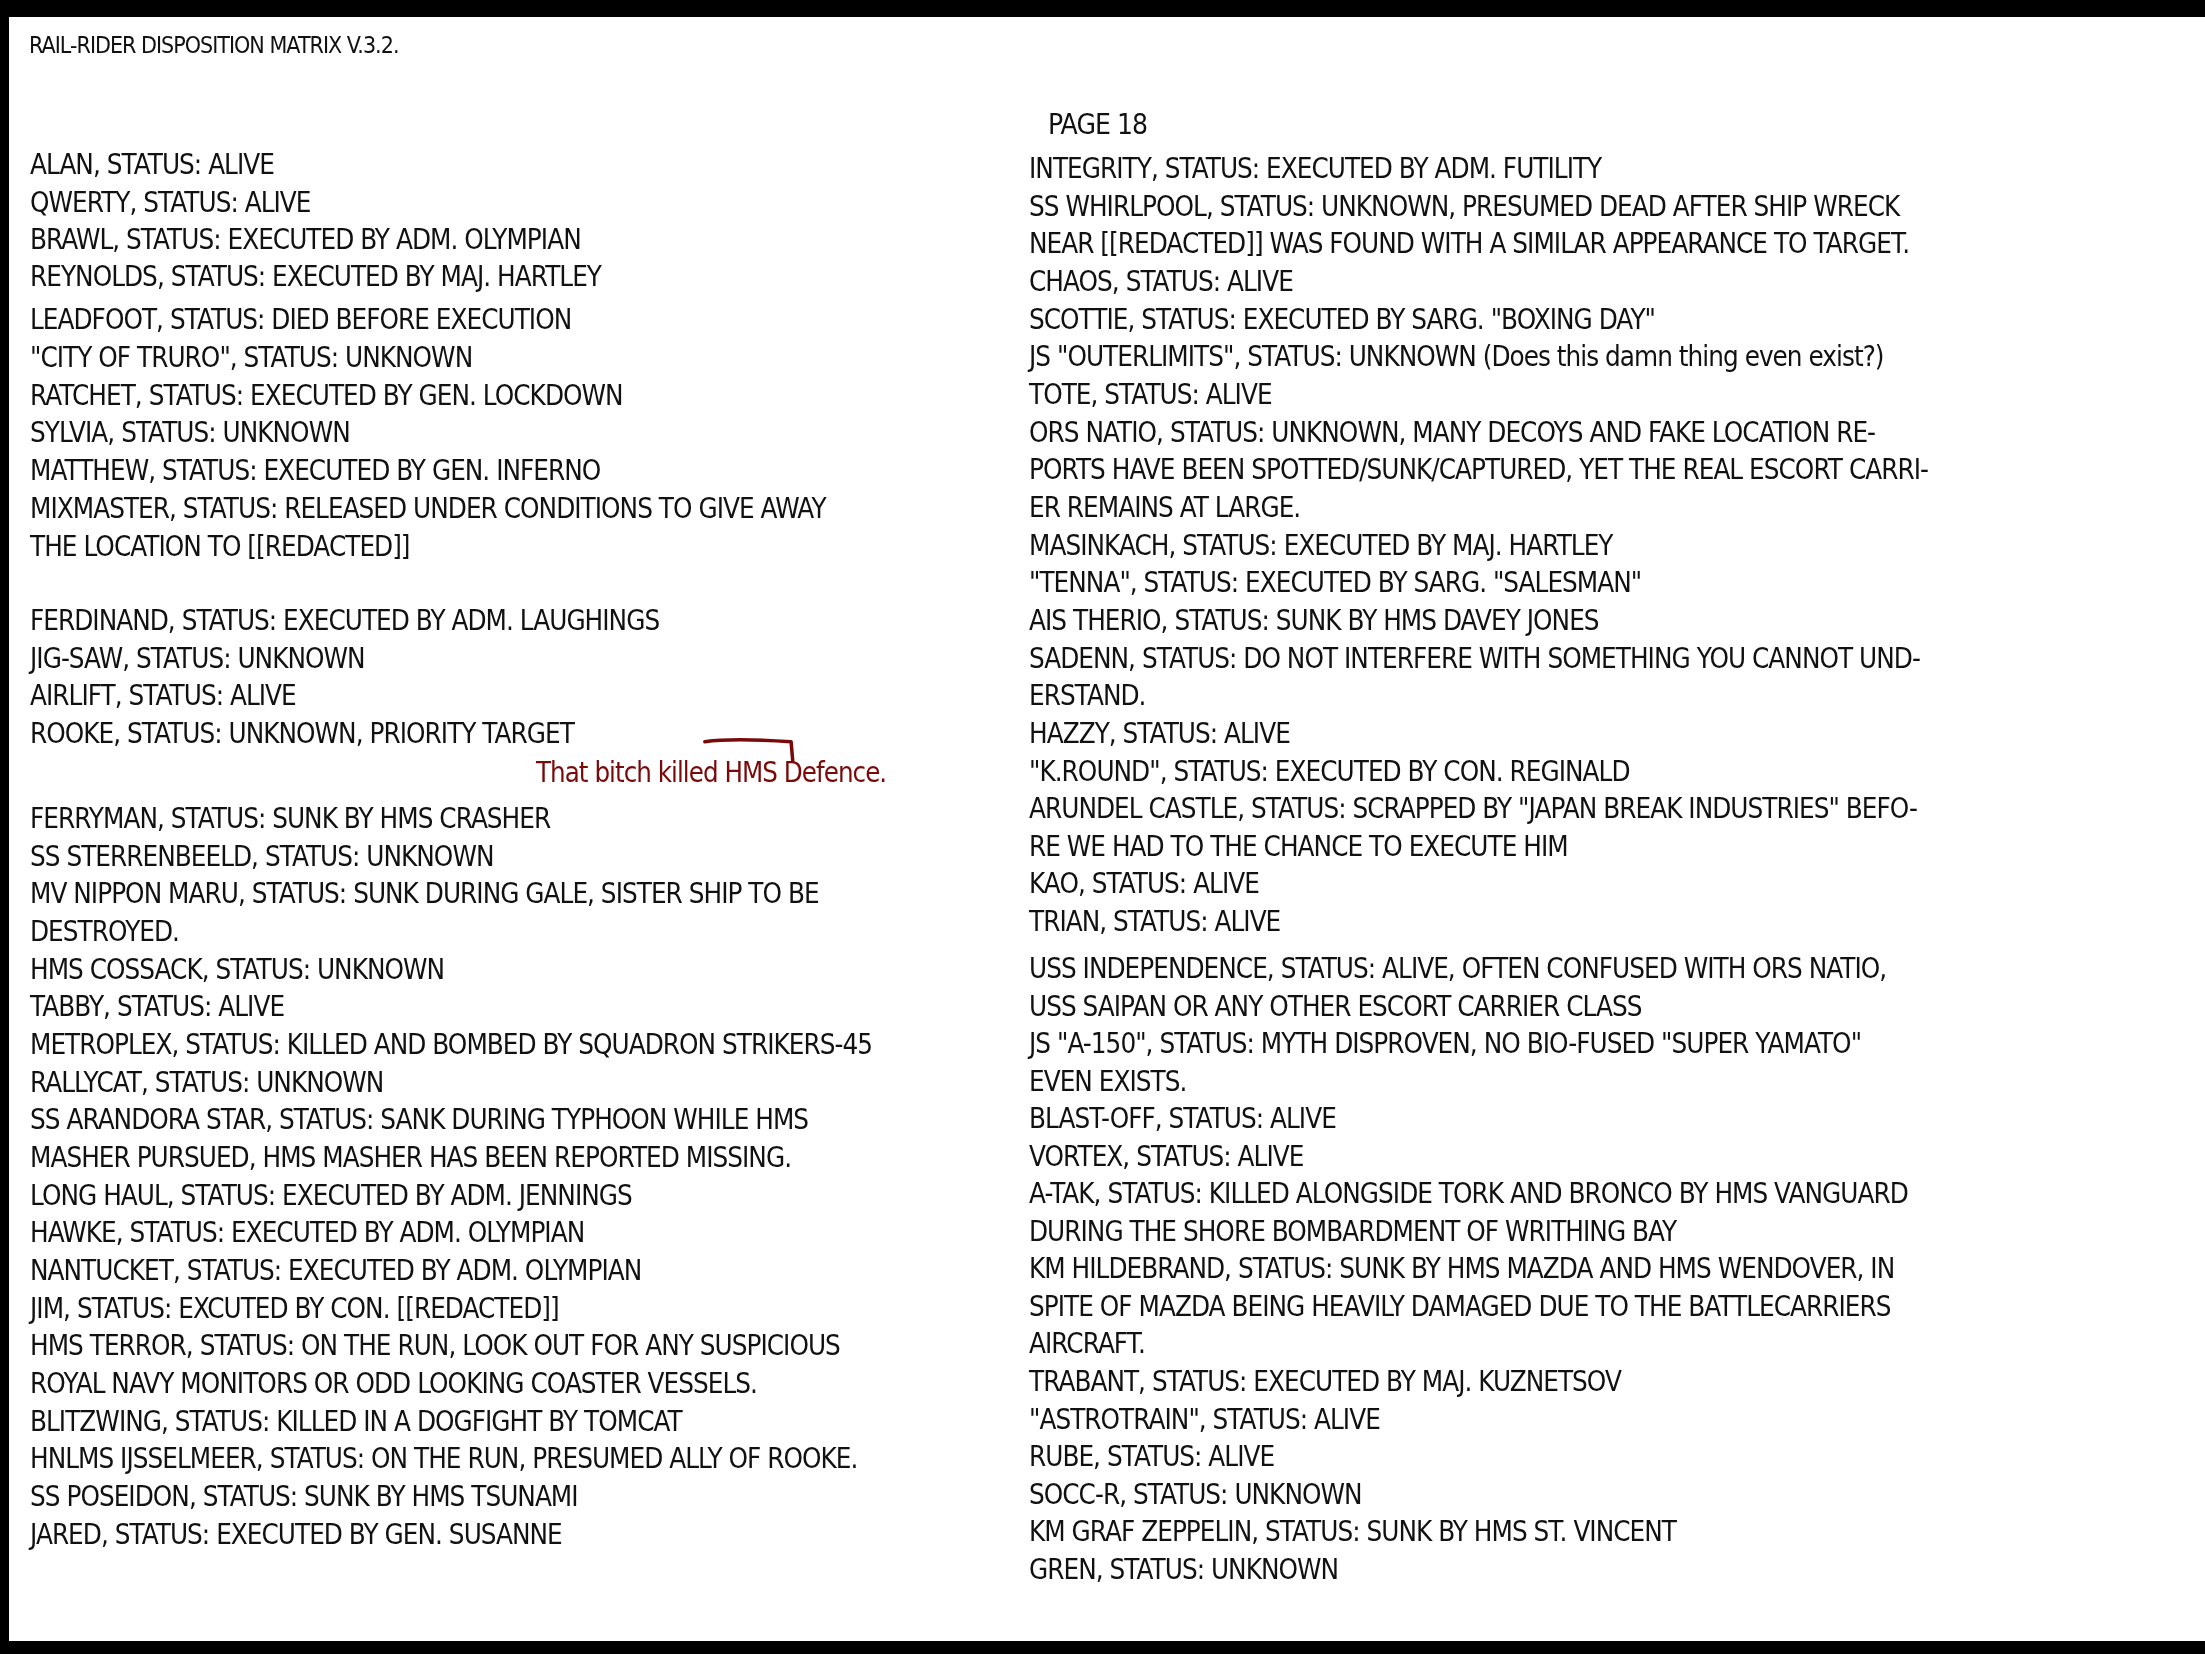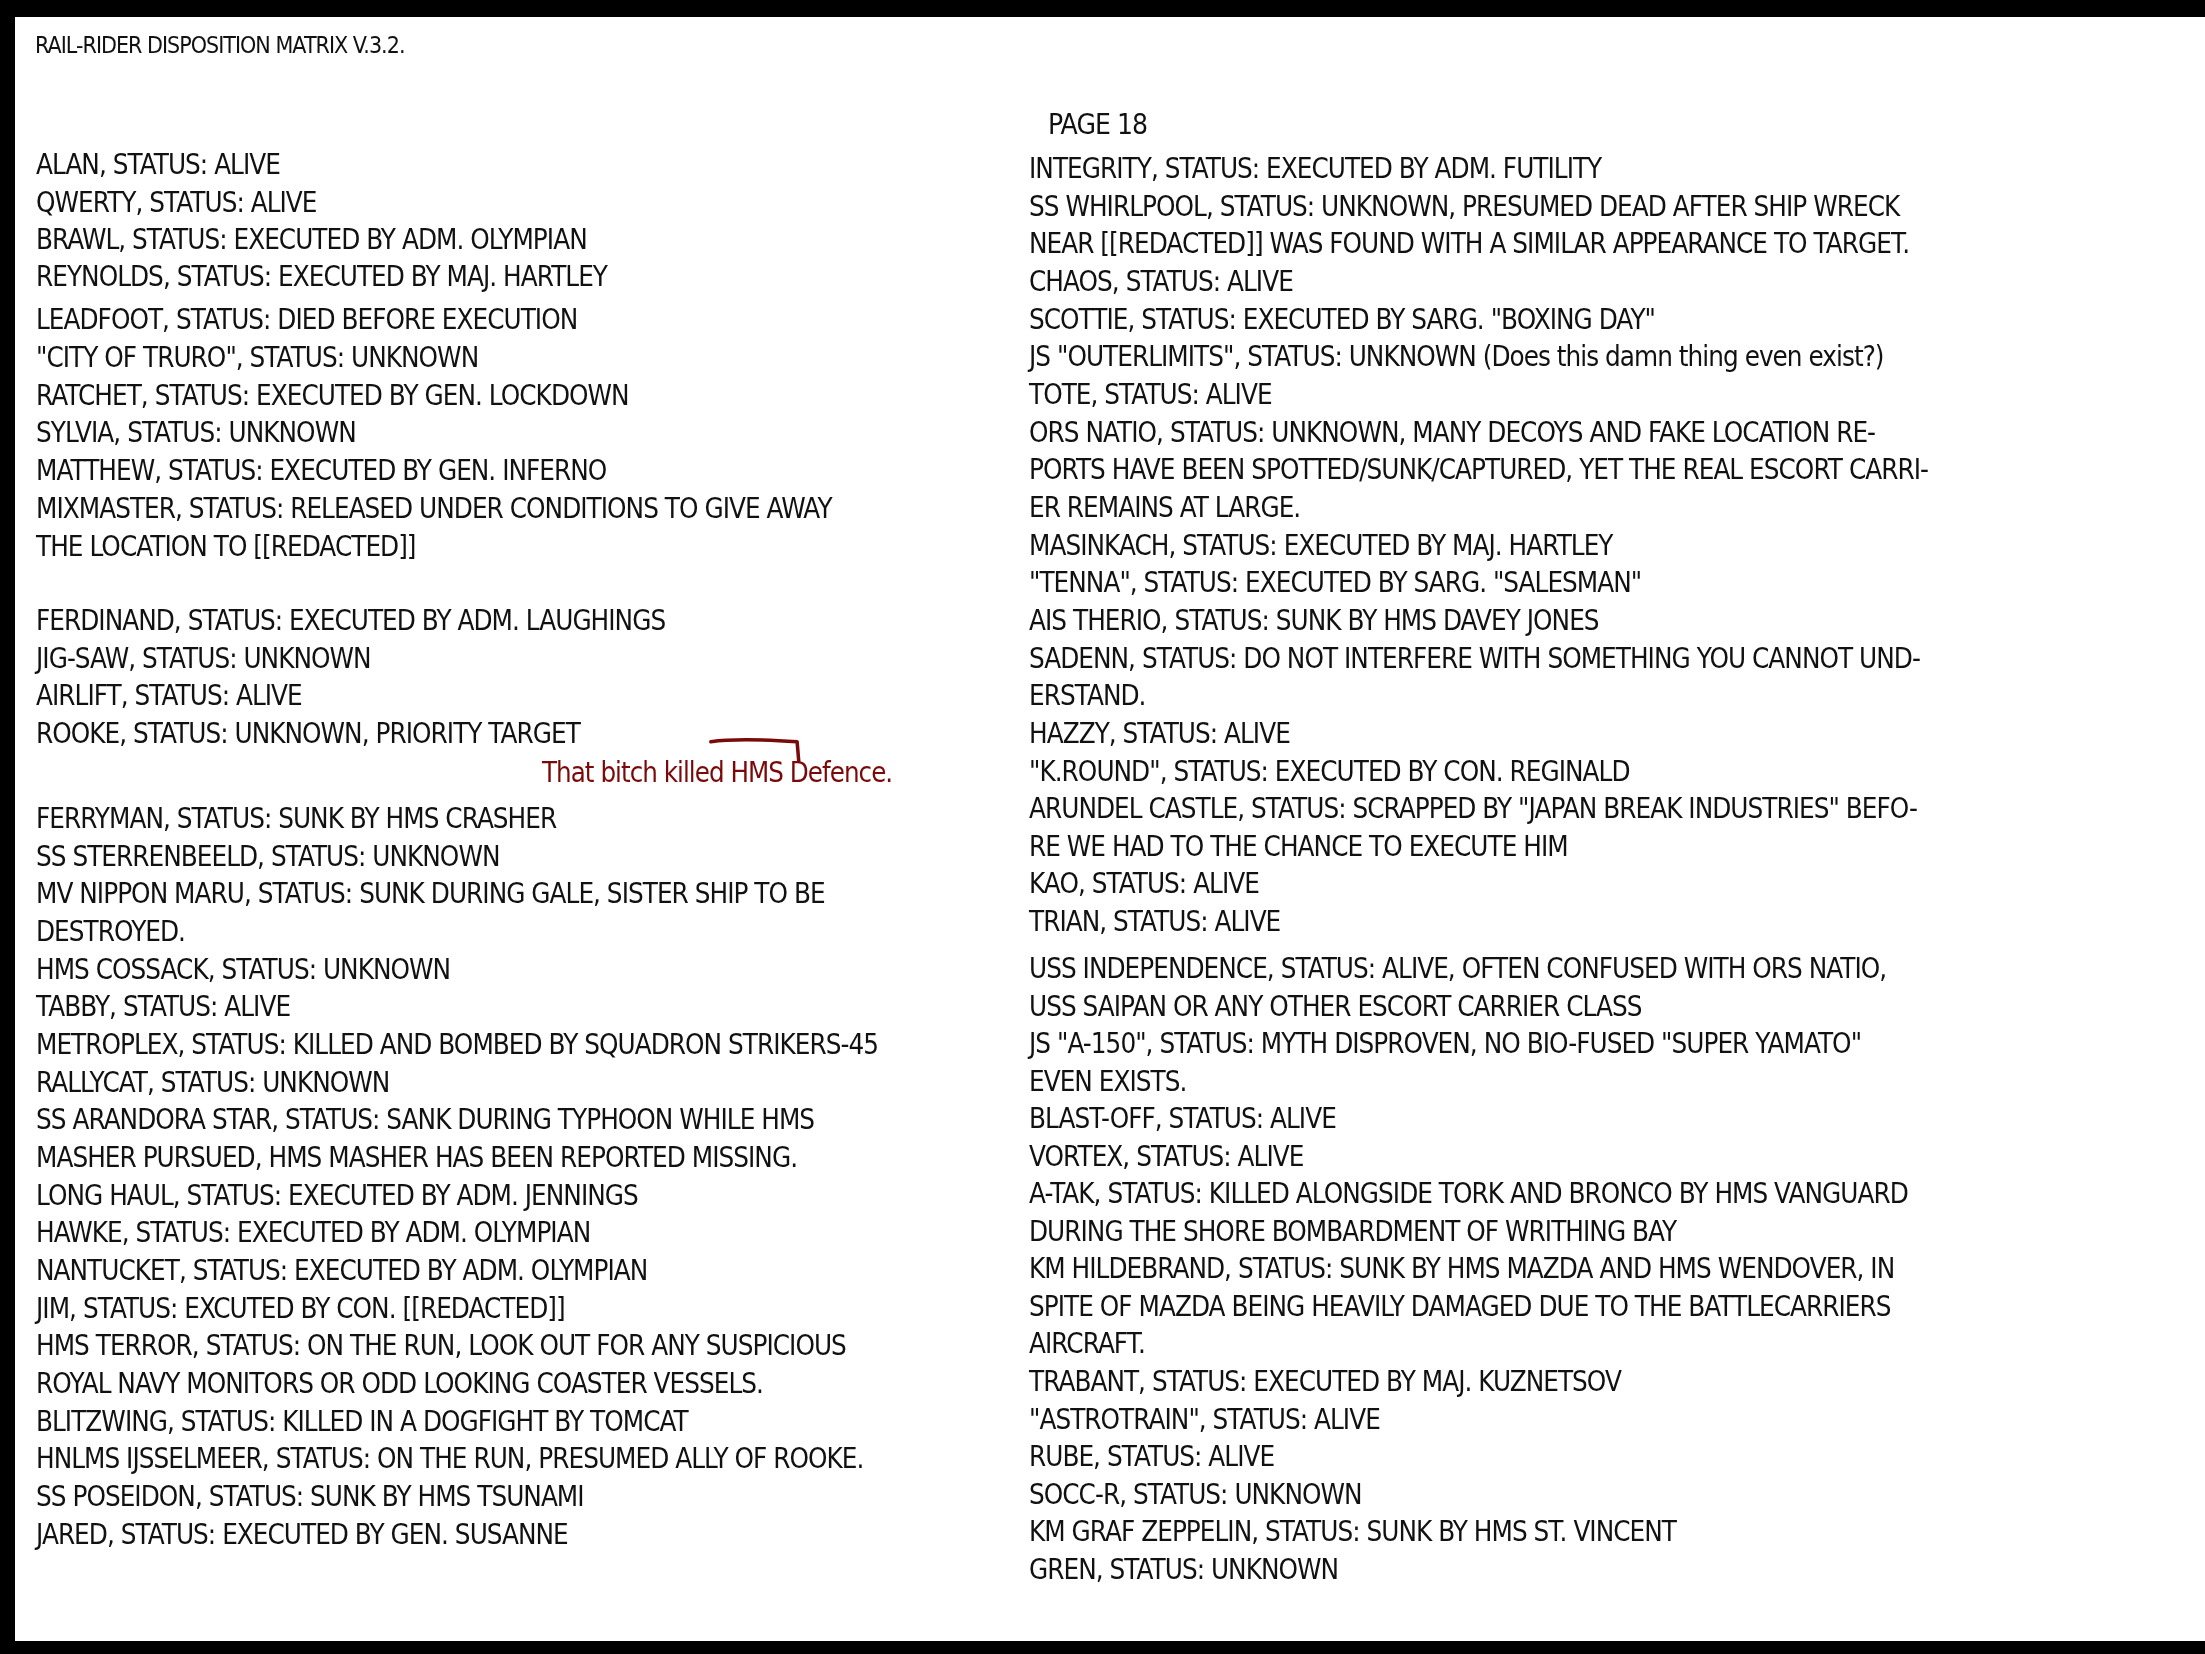--- a/index.html
+++ b/index.html
@@ -16,21 +16,21 @@
     height: 1654px;
     background: #000000;
   }
   .page {
     position: absolute;
     top: 17px;
     height: 1624px;
     background: #ffffff;
     overflow: hidden;
   }
-  .page.left  { left: 15px;   width: 1252px; }
+  .page.left  { left: 9px;   width: 1252px; }
   .page.right { left: 1026px; width: 1263px; }
 
   .doc-title {
     position: absolute;
     left: 20px;
     top: 15px;
     font-family: "DejaVu Sans", sans-serif;
     font-size: 23px;
     color: #111111;
     letter-spacing: -1.1px;

